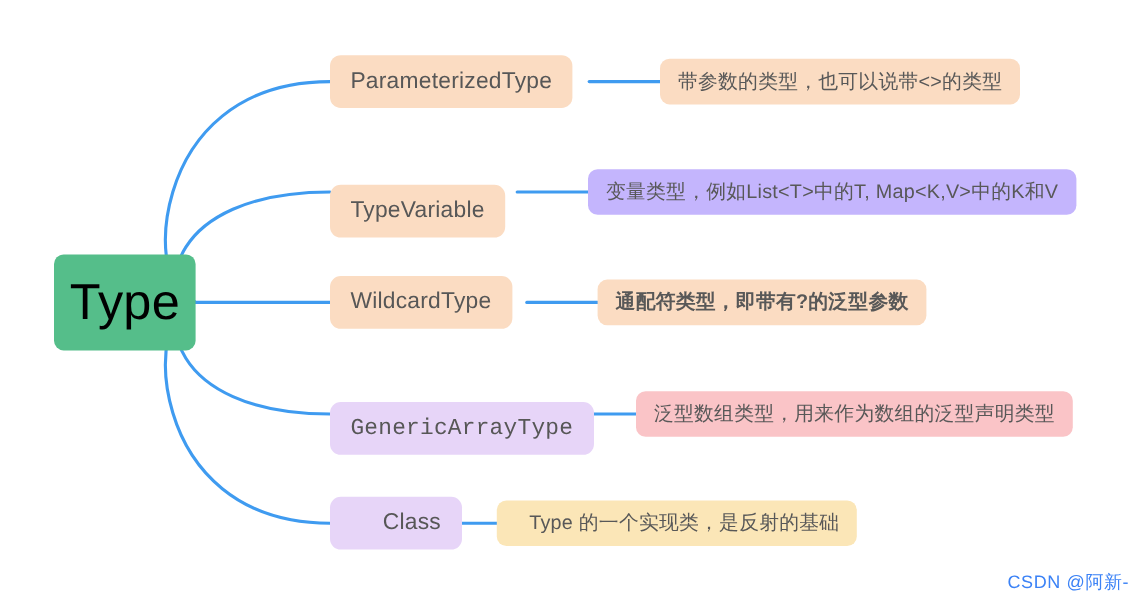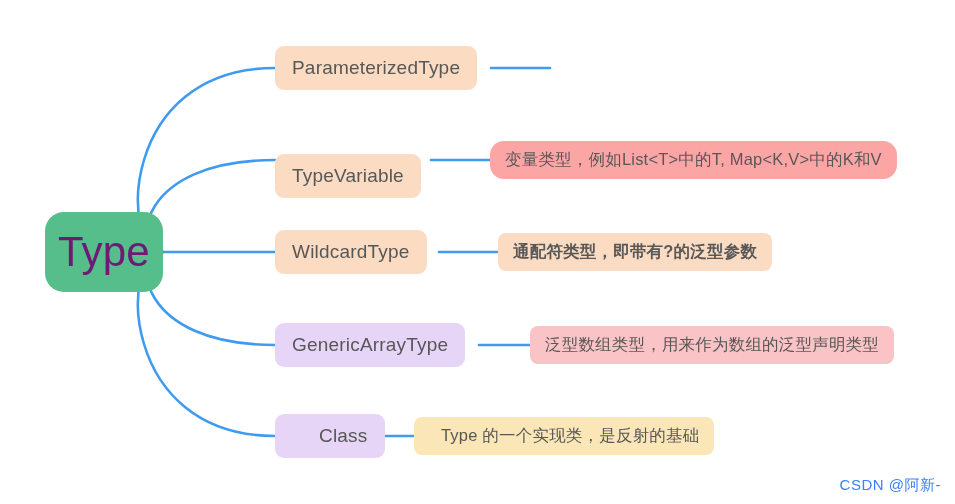--- a/index.html
+++ b/index.html
@@ -30,22 +30,22 @@
     box-sizing: border-box;
     display: flex;
     align-items: center;
     justify-content: center;
     border-radius: 9px;
     white-space: nowrap;
     letter-spacing: 0.2px;
   }
   .root-node {
     background: #55be8a;
-    color: #701a75;
-    border-radius: 19px;
+    color: #000000;
+    border-radius: 8px;
     font-size: 42px;
     font-weight: 400;
     left: 45px;
     top: 212px;
     width: 118px;
     height: 80px;
   }
   .branch-node {
     color: #575757;
     font-size: 19px;
@@ -56,21 +56,21 @@
   .branch-purple { background: #e7d5f8; }
 
   .desc-node {
     color: #585858;
     font-size: 16.5px;
     height: 38px;
     padding: 0 15px;
     border-radius: 8px;
   }
   .desc-orange { background: #fbdcc2; }
-  .desc-green  { background: #fca5a5; border-radius: 14px; }
+  .desc-green  { background: #c4b5fd; }
   .desc-pink   { background: #fac4c7; }
   .desc-yellow { background: #fbe6b7; padding-left: 27px; }
 
   .watermark {
     position: absolute;
     right: 14px;
     bottom: 9px;
     color: #3b82f6;
     font-size: 15px;
     letter-spacing: 0.5px;
@@ -100,24 +100,25 @@
   </svg>
 
   <div class="node root-node">Type</div>
 
   <div class="node branch-node branch-orange" style="left:275px; top:46px;">ParameterizedType</div>
 
   <div class="node branch-node branch-orange" style="left:275px; top:154px;">TypeVariable</div>
 
   <div class="node branch-node branch-orange" style="left:275px; top:230px;">WildcardType</div>
 
-  <div class="node branch-node branch-purple" style="left:275px; top:323px;">GenericArrayType</div>
+  <div class="node branch-node branch-purple" style="left:275px; top:335px;font-family:Liberation Mono, monospace;">GenericArrayType</div>
 
   <div class="node branch-node branch-purple" style="left:275px; top:414px;padding-left:44px;">Class</div>
 
+  <div class="node desc-node desc-orange" style="left:550px; top:49px;">带参数的类型，也可以说带&lt;&gt;的类型</div>
 
   <div class="node desc-node desc-green" style="left:490px; top:141px;">变量类型，例如List&lt;T&gt;中的T, Map&lt;K,V&gt;中的K和V</div>
 
   <div class="node desc-node desc-orange" style="left:498px; top:233px;font-weight:bold;">通配符类型，即带有?的泛型参数</div>
 
   <div class="node desc-node desc-pink" style="left:530px; top:326px;">泛型数组类型，用来作为数组的泛型声明类型</div>
 
   <div class="node desc-node desc-yellow" style="left:414px; top:417px;">Type 的一个实现类，是反射的基础</div>
 
   <div class="watermark">CSDN @阿新-</div>

